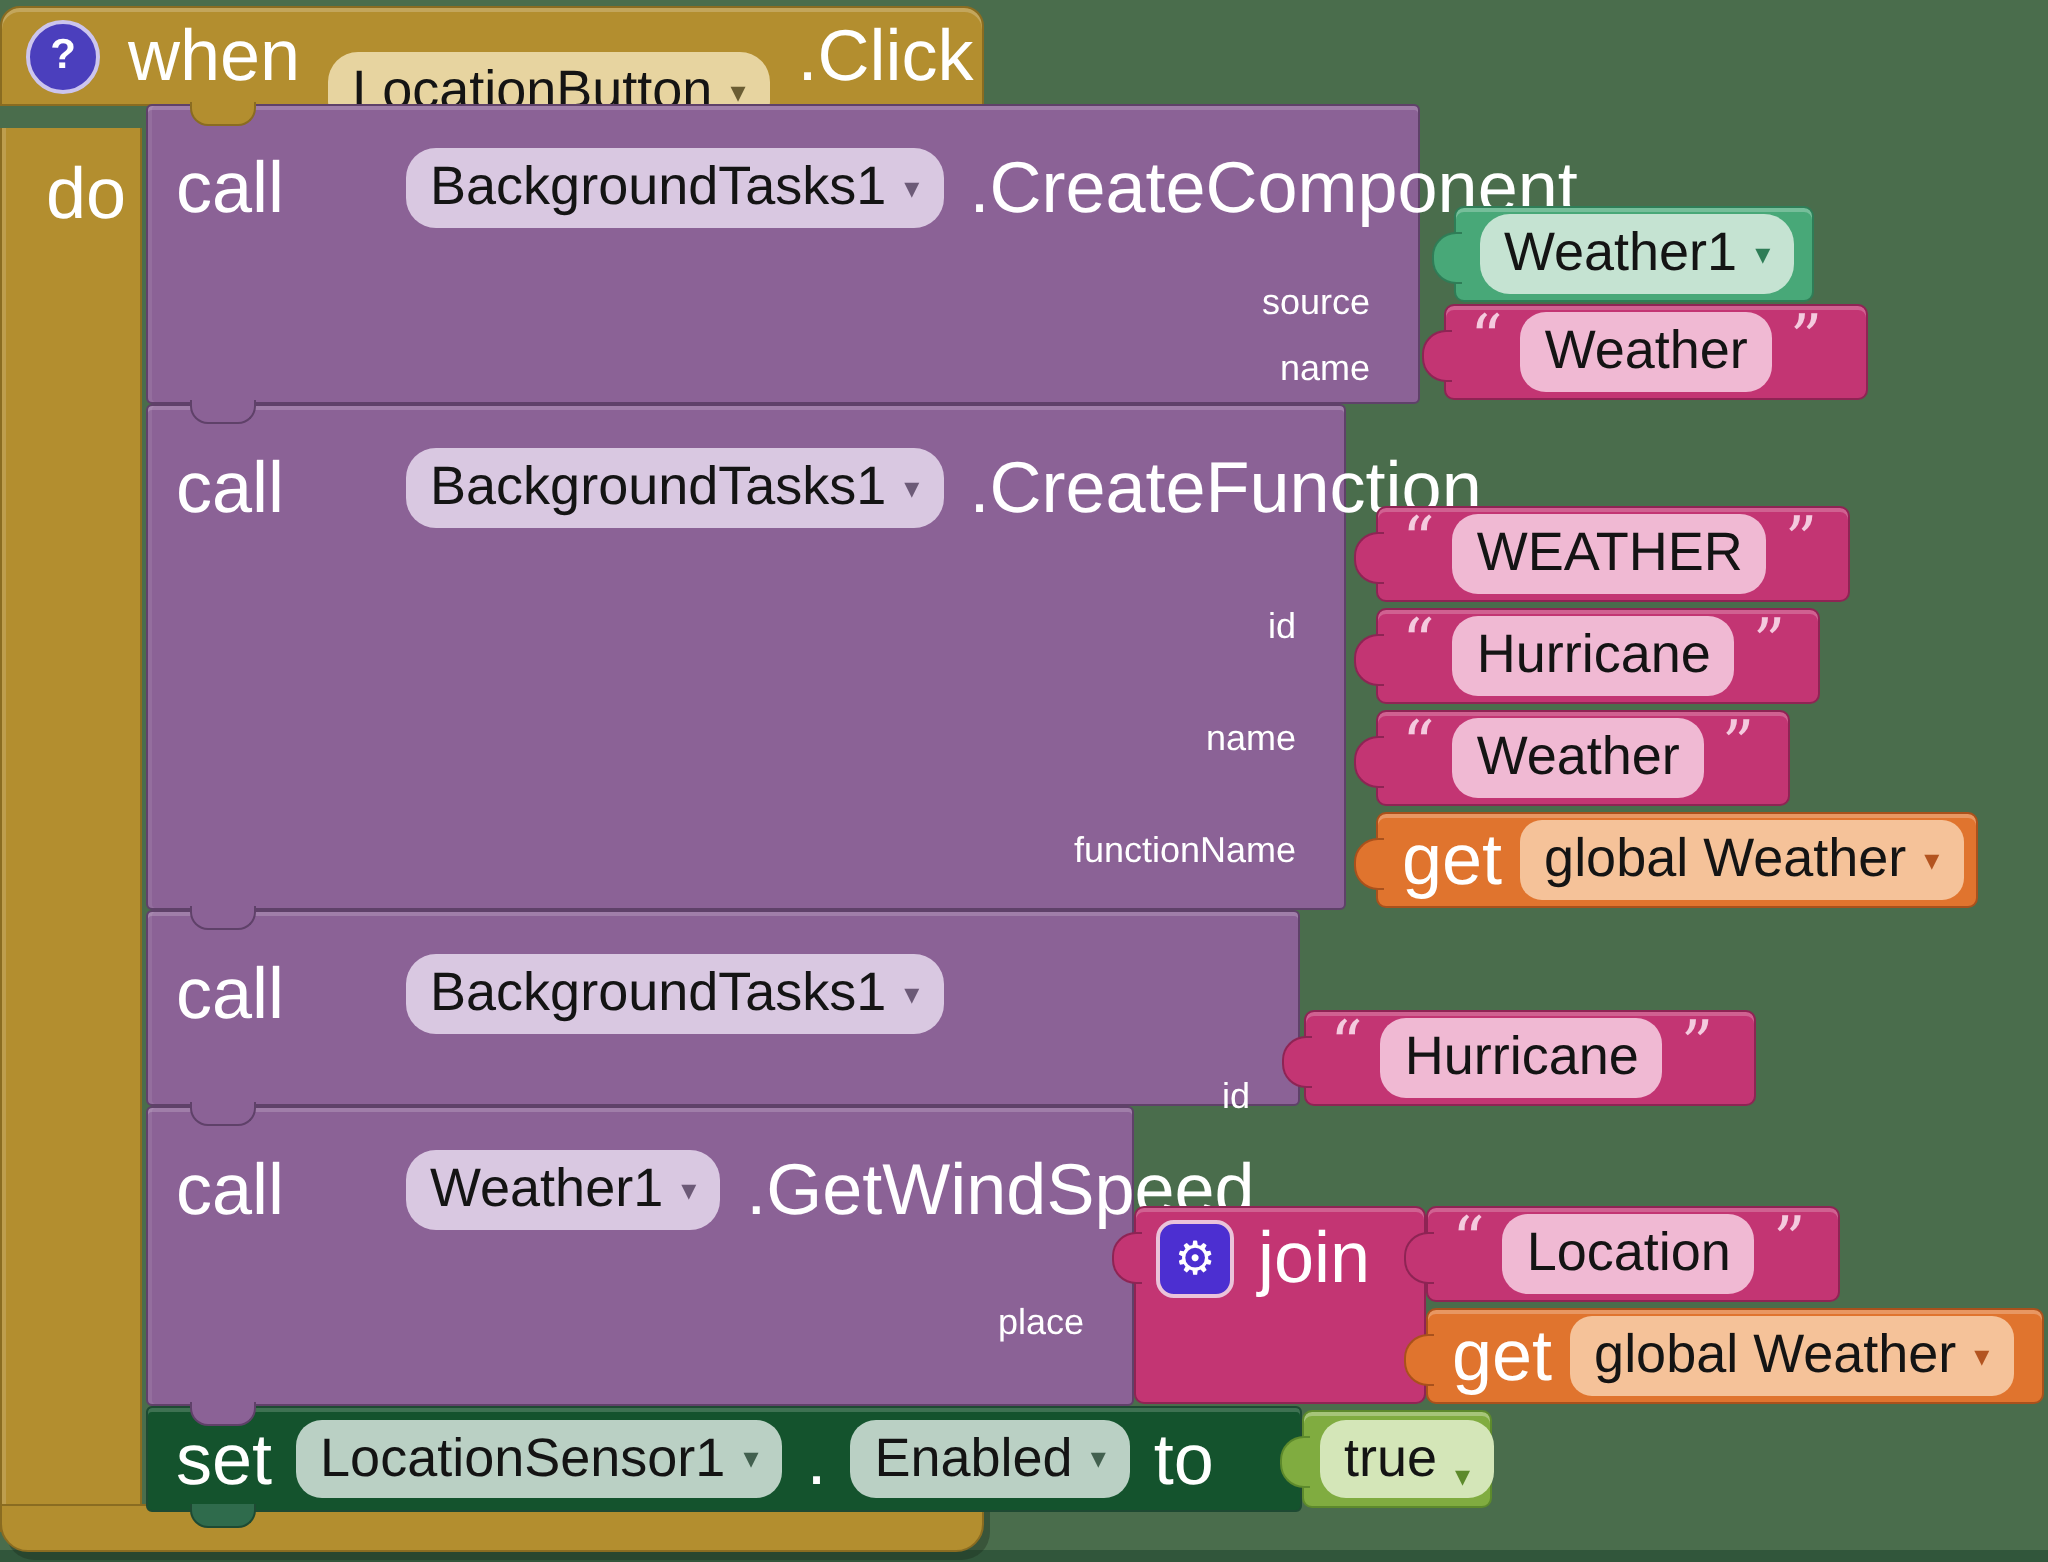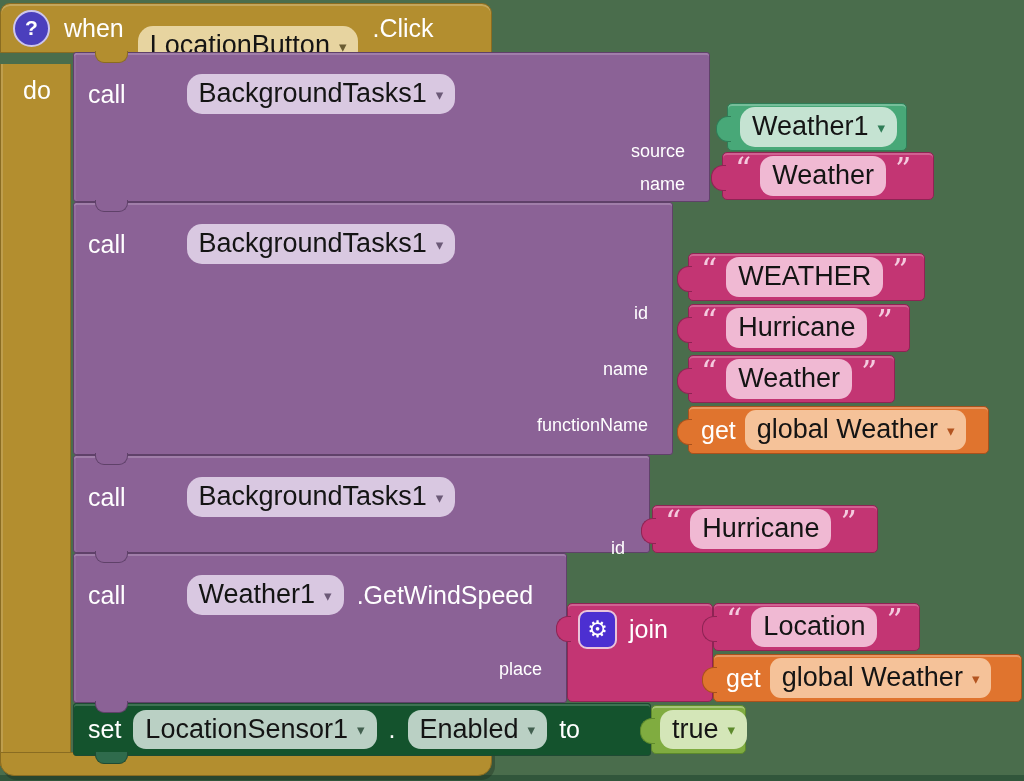--- a/index.html
+++ b/index.html
@@ -11,42 +11,42 @@
   .gold{background:#b38e2f;border:1px solid #8a6c21;}
   .gold-top{left:0;top:3px;width:492px;height:50px;border-radius:10px 10px 0 0;
             display:flex;align-items:center;gap:14px;padding:0 12px;z-index:2;
             box-shadow:inset 0 2px 0 rgba(255,255,255,.22);}
   .gold-left{left:0;top:64px;width:71px;height:702px;border-top:none;border-bottom:none;z-index:1;
              padding:12px 0 0 22px;box-shadow:inset 2px 0 0 rgba(255,255,255,.15);}
   .gold-bottom{left:0;top:752px;width:492px;height:24px;border-radius:0 0 14px 14px;z-index:1;
                box-shadow:3px 4px 0 rgba(25,40,25,.35);}
   .edge-strip{left:0;top:775px;width:1024px;height:6px;background:#31563b;z-index:0;}
 
-  .kw{color:#fff;font-size:25px;white-space:nowrap;}
+  .kw{color:#fff;font-size:36px;white-space:nowrap;}
   .help{width:33px;height:33px;border-radius:50%;background:#4b3fbd;border:2px solid #ccc5ee;
         color:#fff;font-size:21px;font-weight:700;display:flex;align-items:center;justify-content:center;flex:0 0 auto;}
 
   .pill{display:inline-flex;align-items:center;gap:9px;border-radius:15px;padding:3px 12px;
         color:#141414;font-size:27px;white-space:nowrap;line-height:1.25;}
   .arrow{font-size:15px;line-height:1;}
   .pill-tan{background:#e7d4a0;margin-top:36px;}  .pill-tan  .arrow{color:#6b5d33;}
   .pill-lav{background:#d9c8e1;margin-left:48px;}  .pill-lav  .arrow{color:#6c5a77;}
   .pill-pink{background:#f0b9d3;border-radius:13px;}
   .pill-mint{background:#c5e3d2;} .pill-mint .arrow{color:#2f7d57;}
   .pill-peach{background:#f5c299;border-radius:11px;} .pill-peach .arrow{color:#b35420;}
   .pill-sage{background:#bad0c4;border-radius:13px;} .pill-sage .arrow{color:#42604f;}
-  .pill-lime{background:#d4e6b8;border-radius:13px;} .pill-lime .arrow{color:#5d8a2c;}
+  .pill-lime{background:#d4e6b8;border-radius:13px;align-items:flex-end;} .pill-lime .arrow{color:#5d8a2c;}
 
   
   .callblock{background:#8b6296;border:1px solid #5f4169;border-radius:3px;z-index:2;
              box-shadow:inset 0 2px 0 rgba(255,255,255,.18), inset 2px 0 0 rgba(255,255,255,.08);
              display:flex;flex-direction:column;}
   .bhead{height:50px;display:flex;align-items:center;gap:13px;padding:16px 14px;flex:0 0 auto;}
   .prow{flex:1;display:flex;align-items:center;justify-content:flex-end;padding-right:24px;}
-  .prow.tall{align-items:center;padding-left:12px;}
+  .prow.tall{align-items:flex-start;padding-left:12px;}
   .plabel{color:#fff;font-size:18px;}
   .plabel.talllab{line-height:50px;}
 
   
   .vblock{display:flex;align-items:center;gap:9px;height:48px;border-radius:5px;padding:0 12px;z-index:5;}
   .vblock::before{content:"";position:absolute;left:-12px;top:12px;width:14px;height:24px;
                   border-radius:12px 0 0 12px;}
   .v-mag{background:#c33573;border:1px solid #8e2454;box-shadow:inset 0 2px 0 rgba(255,255,255,.22);}
   .v-mag::before{background:#c33573;border:1px solid #8e2454;border-right:none;}
   .v-grn{background:#48a878;border:1px solid #2f7d57;box-shadow:inset 0 2px 0 rgba(255,255,255,.25);}
@@ -98,36 +98,38 @@
   </div>
   <div class="abs gold gold-bottom"></div>
 
   <div class="abs callblock" style="left:73px;top:52px;width:637px;height:150px">
     <div class="bhead">
       <span class="kw">call</span>
       <span class="pill pill-lav">
         <span>BackgroundTasks1</span>
         <span class="arrow">▾</span>
       </span>
+      <span class="kw">.CreateComponent</span>
     </div>
     <div class="prow">
         <span class="plabel">source</span>
       </div>
     <div class="prow">
         <span class="plabel">name</span>
       </div>
   </div>
 
   <div class="abs callblock" style="left:73px;top:202px;width:600px;height:253px">
     <div class="bhead">
       <span class="kw">call</span>
       <span class="pill pill-lav">
         <span>BackgroundTasks1</span>
         <span class="arrow">▾</span>
       </span>
+      <span class="kw">.CreateFunction</span>
     </div>
     <div class="prow">
         <span class="plabel">id</span>
       </div>
     <div class="prow">
         <span class="plabel">name</span>
       </div>
     <div class="prow">
         <span class="plabel">functionName</span>
       </div>

